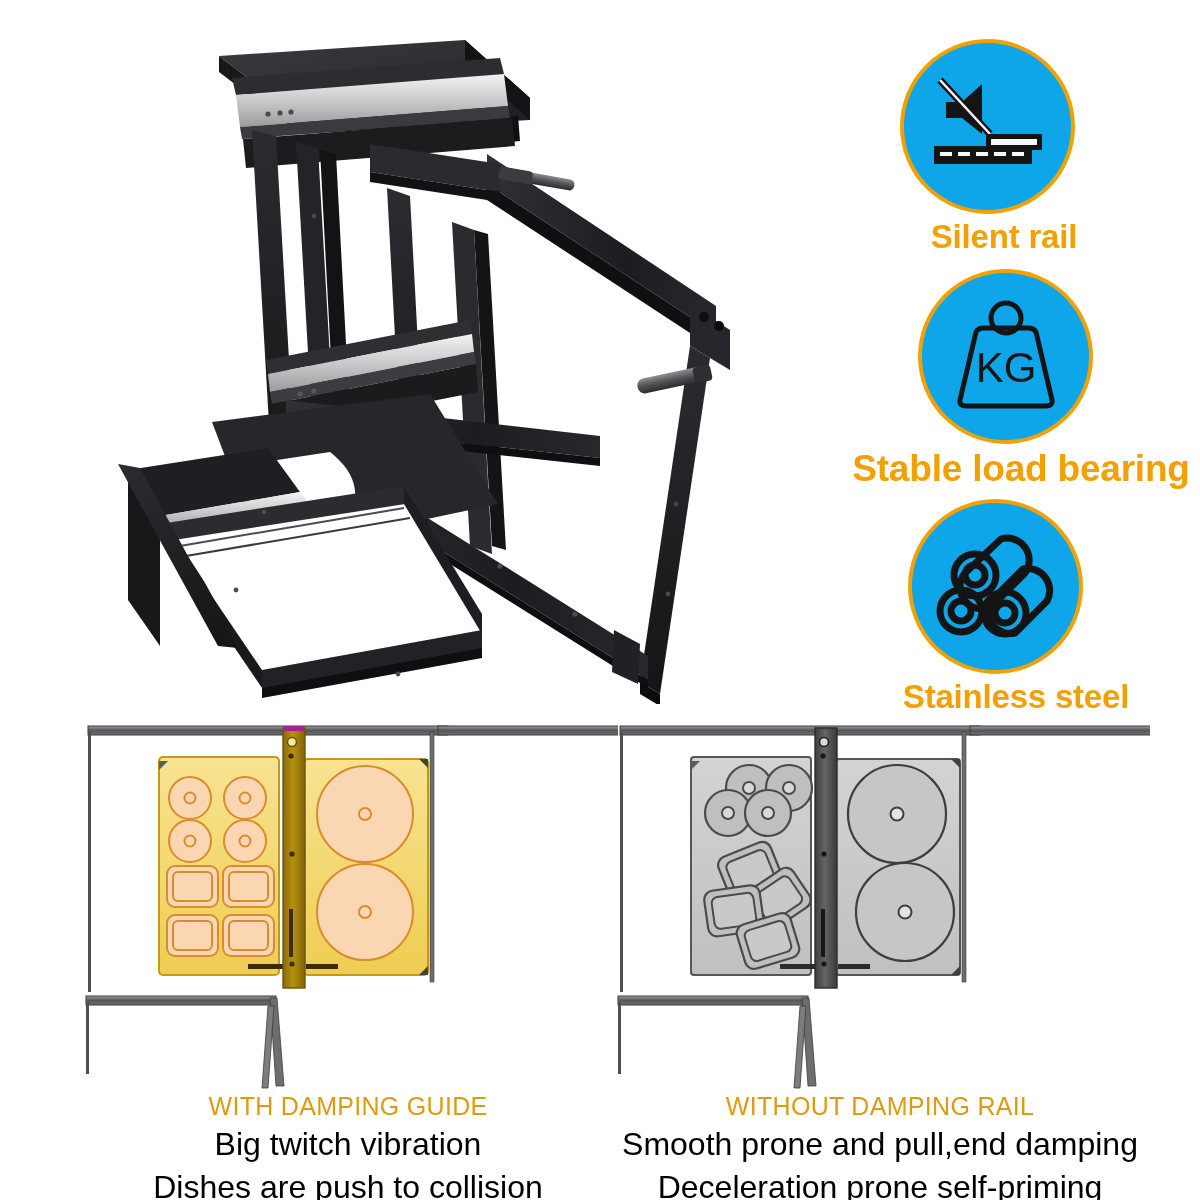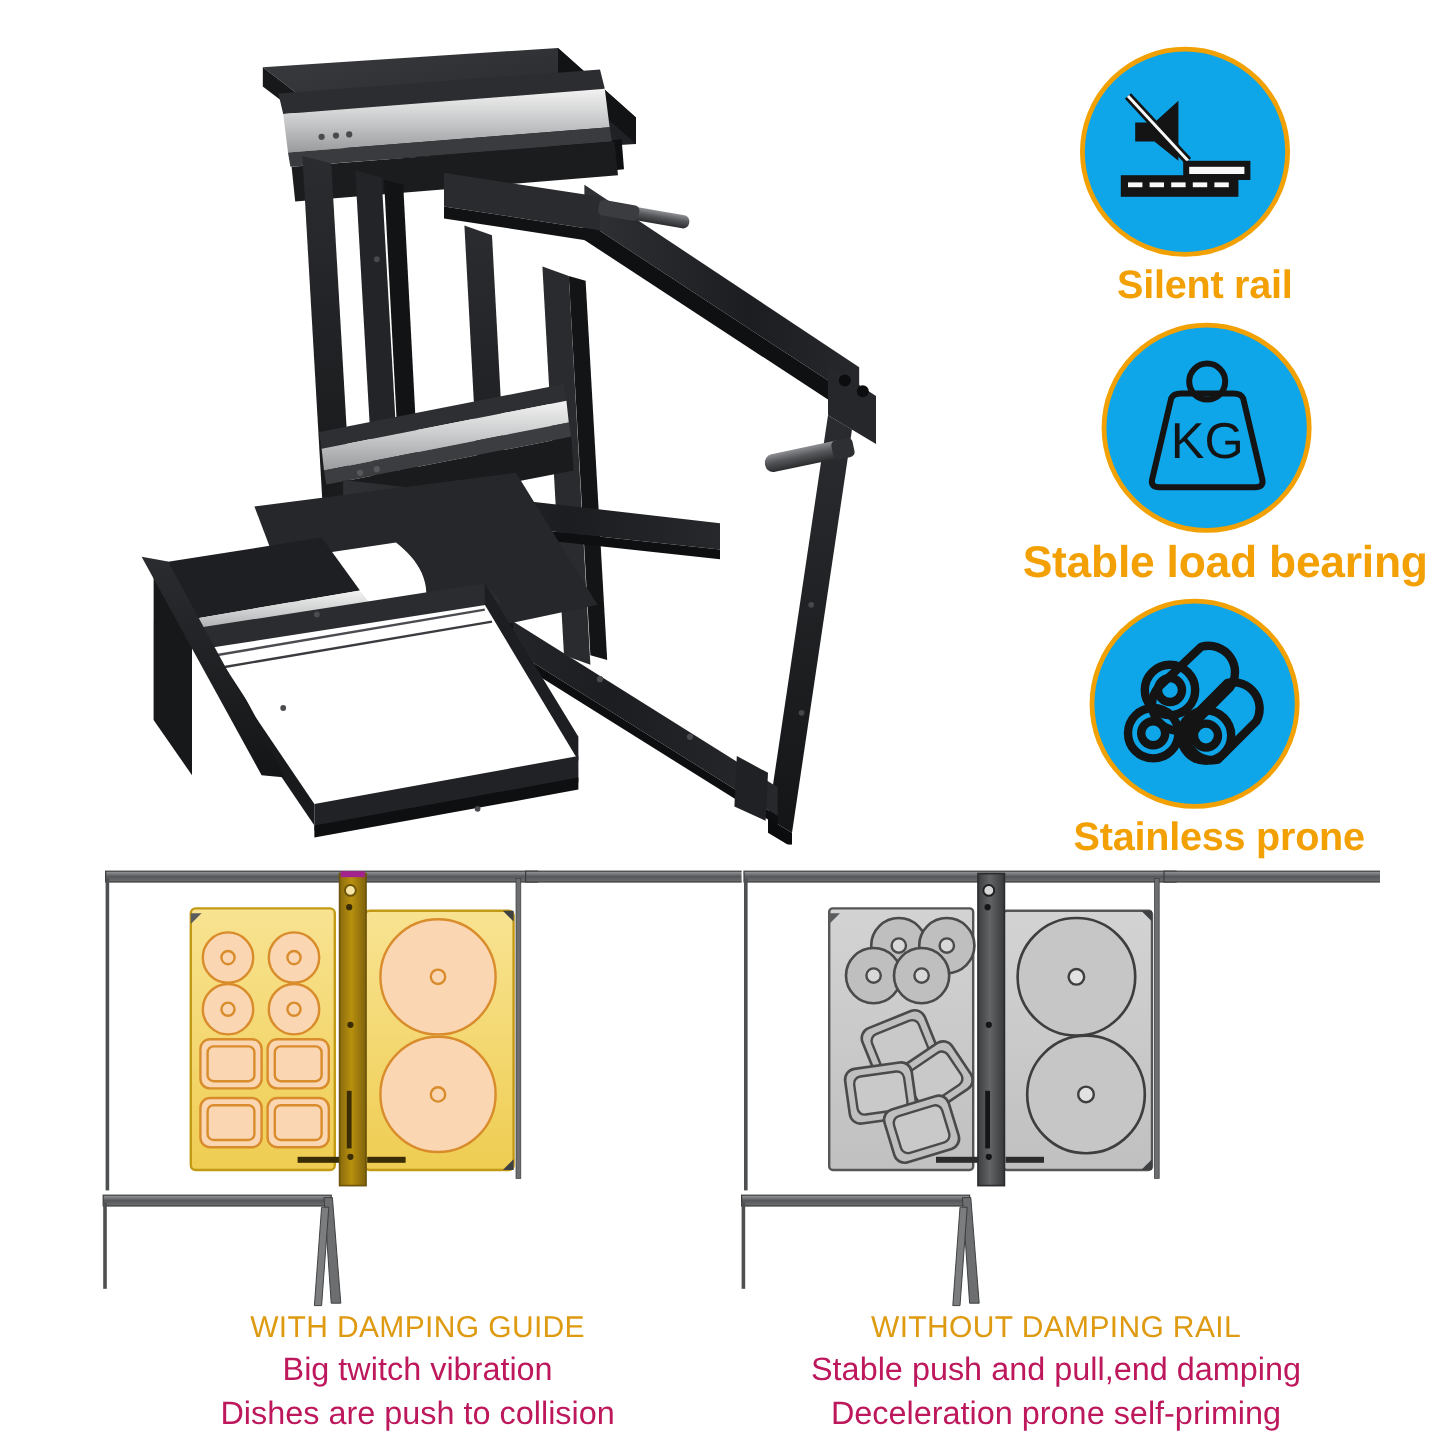--- a/index.html
+++ b/index.html
@@ -34,21 +34,21 @@
 
   
   .compare{position:absolute;top:672px;width:540px;height:390px;}
   #compare-left{left:78px;}
   #compare-right{left:610px;}
 
   .cap-block{position:absolute;width:560px;text-align:center;}
   #caption-left{left:68px;top:1058px;}
   #caption-right{left:600px;top:1058px;}
   .cap-title{font-size:25px;font-weight:normal;color:#DE9A10;letter-spacing:0.3px;white-space:nowrap;}
-  .cap-line{font-size:27px;color:#be185d;margin-top:4px;white-space:nowrap;line-height:1.22;}
+  .cap-line{font-size:32px;color:#000000;margin-top:4px;white-space:nowrap;line-height:1.22;}
 </style>
 </head>
 <body>
 
 <div id="page">
 
   <div id="product-photo">
     <svg width="840" height="670" viewBox="0 0 840 670">
       <defs>
         <linearGradient id="gTop" x1="0" y1="0" x2="1" y2="1">
@@ -245,21 +245,21 @@
 
             <circle cx="44" cy="48" r="21"></circle>
             <circle cx="44" cy="48" r="10"></circle>
             <circle cx="30" cy="84" r="21"></circle>
             <circle cx="30" cy="84" r="10"></circle>
             <circle cx="74" cy="86" r="21"></circle>
             <circle cx="74" cy="86" r="10"></circle>
           </g>
         </svg>
       </div>
-      <div class="feature-label">Stainless prone</div>
+      <div class="feature-label">Stainless steel</div>
     </div>
   </div>
 
   <div class="compare" id="compare-left">
     <svg width="540" height="390" viewBox="0 0 540 390">
       <defs>
         <linearGradient id="panelY" x1="0" y1="0" x2="0" y2="1">
           <stop offset="0" stop-color="#F8E392"></stop>
             <stop offset="1" stop-color="#EFCD52"></stop>
         </linearGradient>
@@ -468,17 +468,17 @@
   </div>
 
   <div class="cap-block" id="caption-left">
     <div class="cap-title">WITH DAMPING GUIDE</div>
     <div class="cap-line">Big twitch vibration</div>
     <div class="cap-line">Dishes are push to collision</div>
   </div>
 
   <div class="cap-block" id="caption-right">
     <div class="cap-title">WITHOUT DAMPING RAIL</div>
-    <div class="cap-line">Stable push and pull,end damping</div>
+    <div class="cap-line">Smooth prone and pull,end damping</div>
     <div class="cap-line">Deceleration prone self-priming</div>
   </div>
 
 </div>
 
 </body></html>

